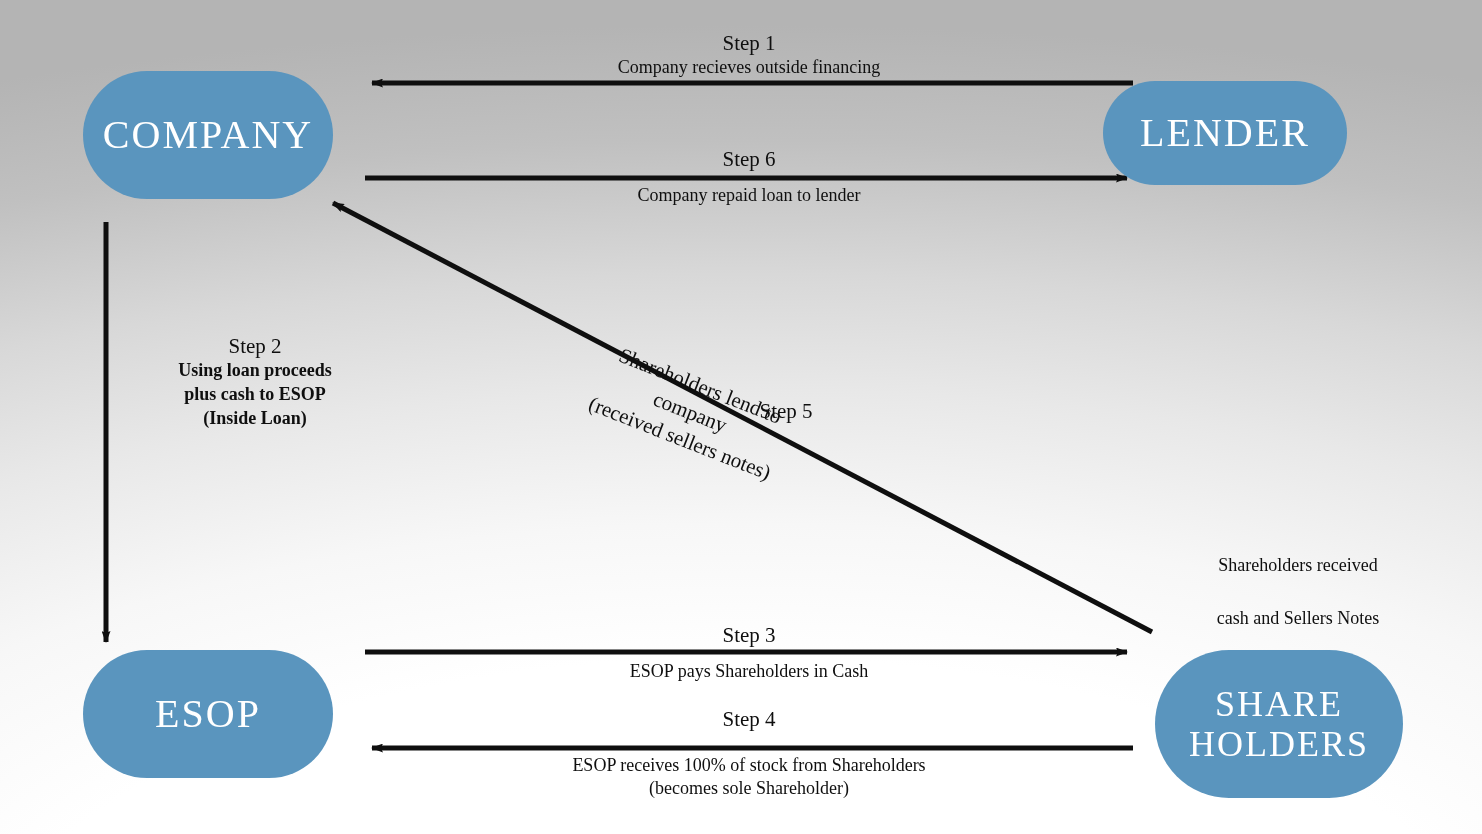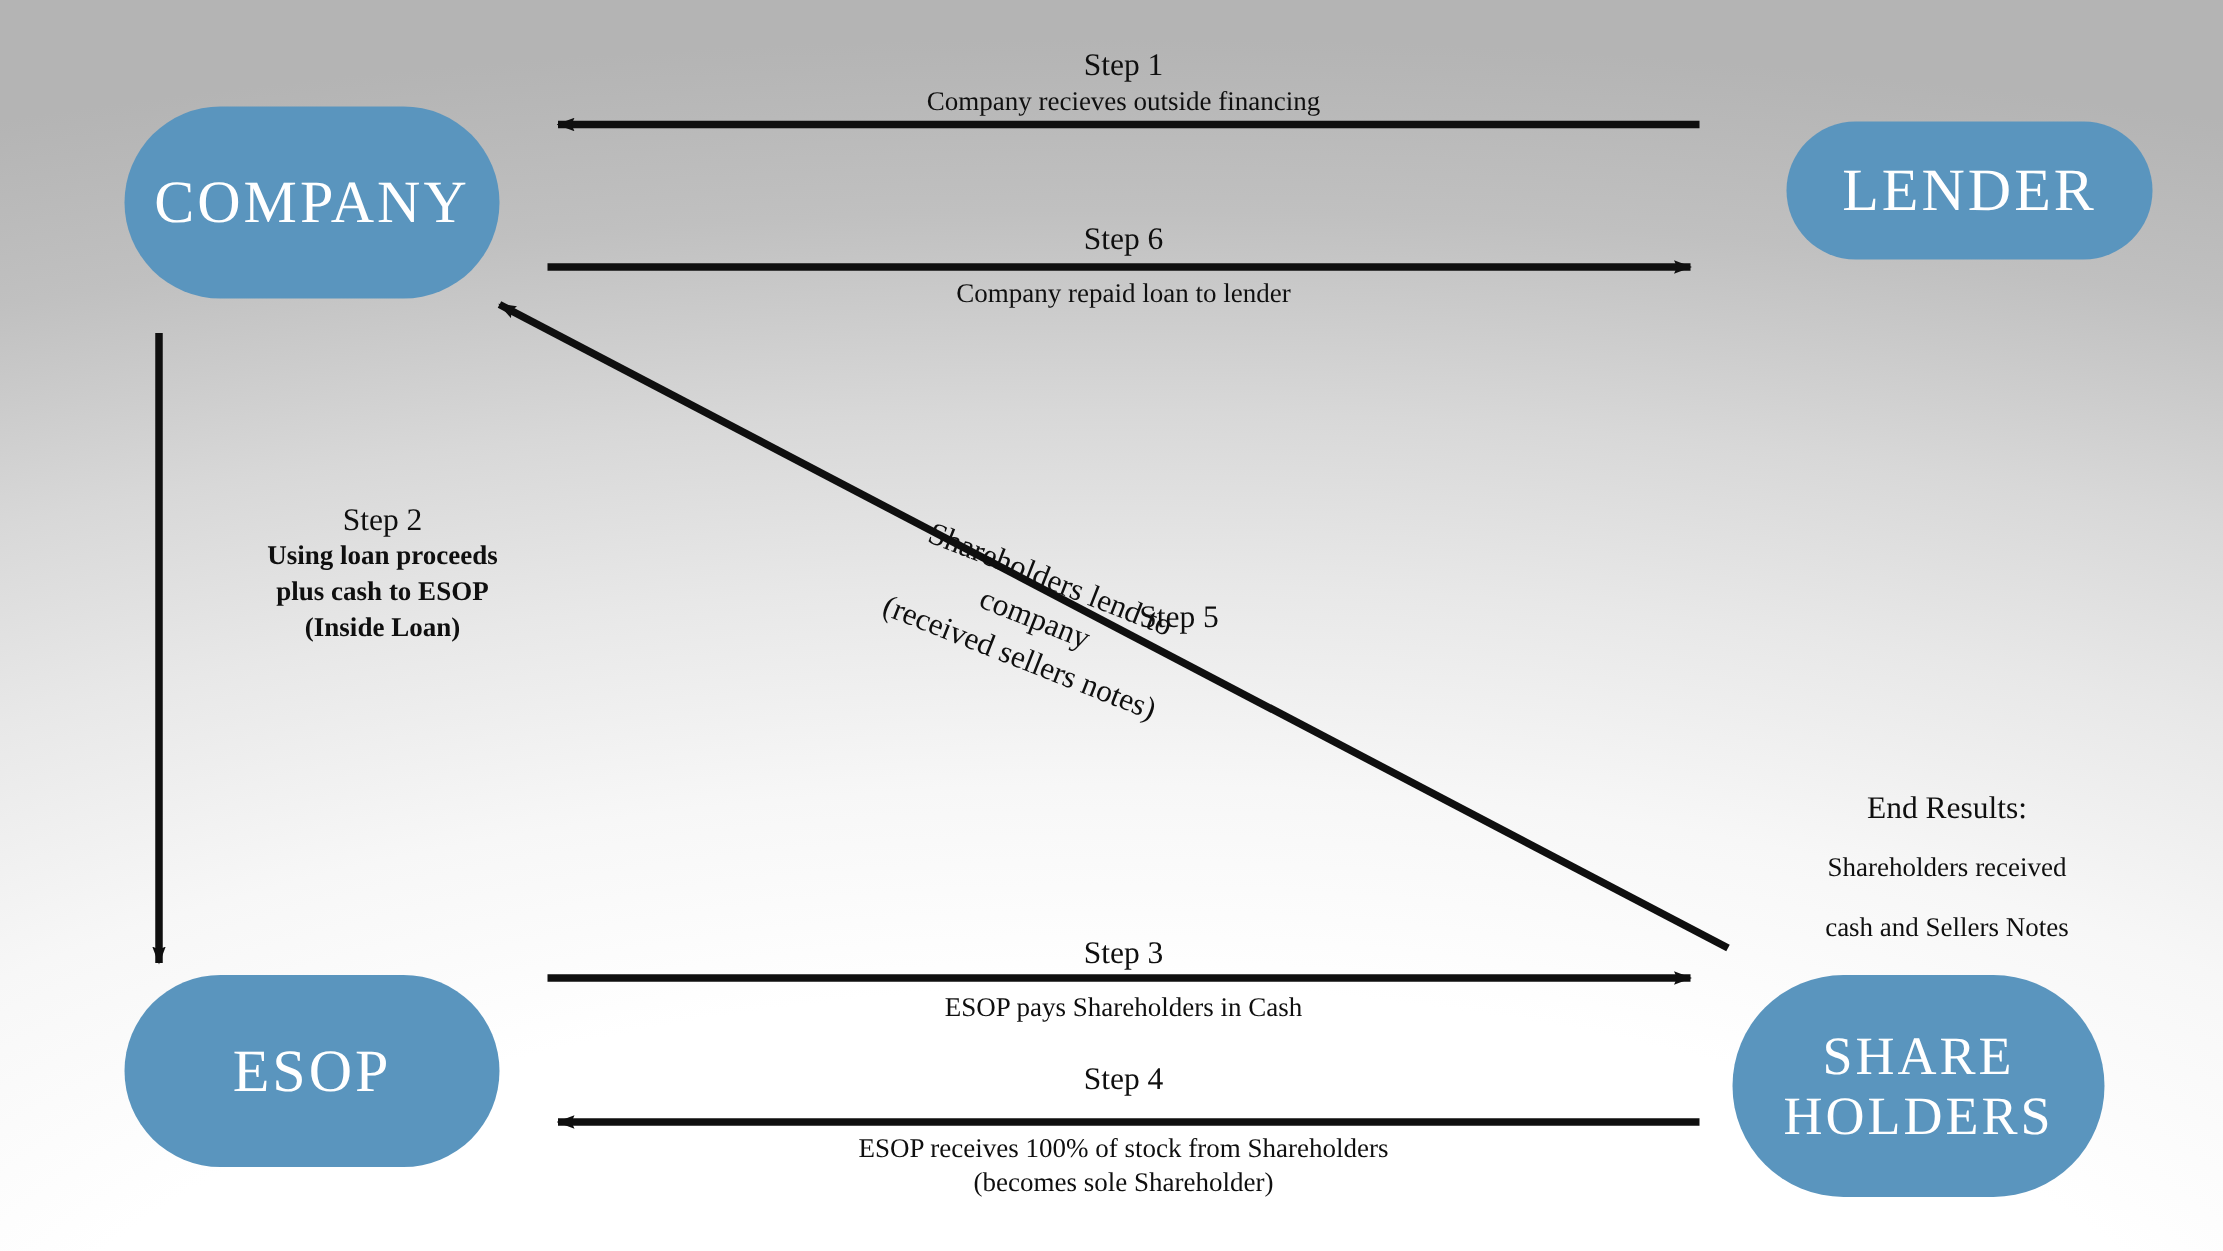--- a/index.html
+++ b/index.html
@@ -41,21 +41,21 @@
     font-weight: 400;
     line-height: 1.05;
     text-transform: uppercase;
     box-sizing: border-box;
   }
   #node-company {
     left: 83px;  top: 71px;  width: 250px; height: 128px;
     font-size: 40px;
   }
   #node-lender {
-    left: 1191px; top: 81px;  width: 244px; height: 92px;
+    left: 1103px; top: 81px;  width: 244px; height: 104px;
     font-size: 40px;
   }
   #node-esop {
     left: 83px;  top: 650px; width: 250px; height: 128px;
     font-size: 40px;
     text-align: center;
   }
   #node-shareholders {
     left: 1155px; top: 650px; width: 248px; height: 148px;
     font-size: 36px;
@@ -92,21 +92,21 @@
 
   #lbl-step2 { left: 110px; top: 333px; width: 290px; }
   #lbl-step2 .desc { line-height: 1.32; font-weight: bold; }
 
   #lbl-step3-title { left: 365px; top: 622px; width: 768px; }
   #lbl-step3-desc  { left: 365px; top: 660px; width: 768px; }
   #lbl-step4-title { left: 365px; top: 706px; width: 768px; }
   #lbl-step4-desc  { left: 365px; top: 754px; width: 768px; line-height: 1.28;}
 
   #lbl-endresults { left: 1148px; top: 525px; width: 300px; }
-  #lbl-endresults .desc { line-height: 1.32; margin-top: 16px; }
+  #lbl-endresults .desc { line-height: 1.32; margin-top: 29px; }
 
   
   #lbl-step5-title {
     left: 656px; top: 362px; width: 260px; margin-top: 36px;
   }
   #lbl-step5-desc {
     position: absolute;
     left: 520px; top: 370px;
     width: 340px;
     text-align: center;
@@ -208,18 +208,17 @@
 
   <div class="lbl" id="lbl-step4-title">
     <div class="step">Step 4</div>
   </div>
   <div class="lbl" id="lbl-step4-desc">
     <div class="desc">ESOP receives 100% of stock from Shareholders</div>
     <div class="desc">(becomes sole Shareholder)</div>
   </div>
 
   <div class="lbl" id="lbl-endresults">
-    <div class="step">End Results:</div>
     <div class="desc">Shareholders received</div>
     <div class="desc">cash and Sellers Notes</div>
   </div>
 
 </div>
 
 </body></html>

